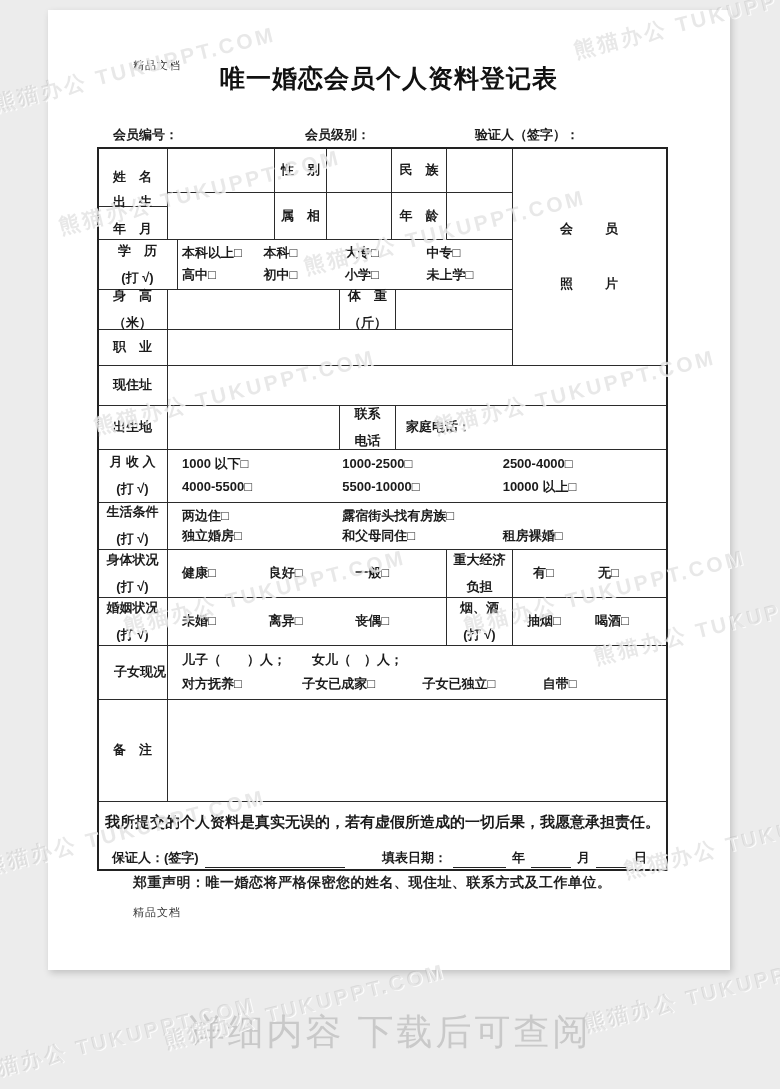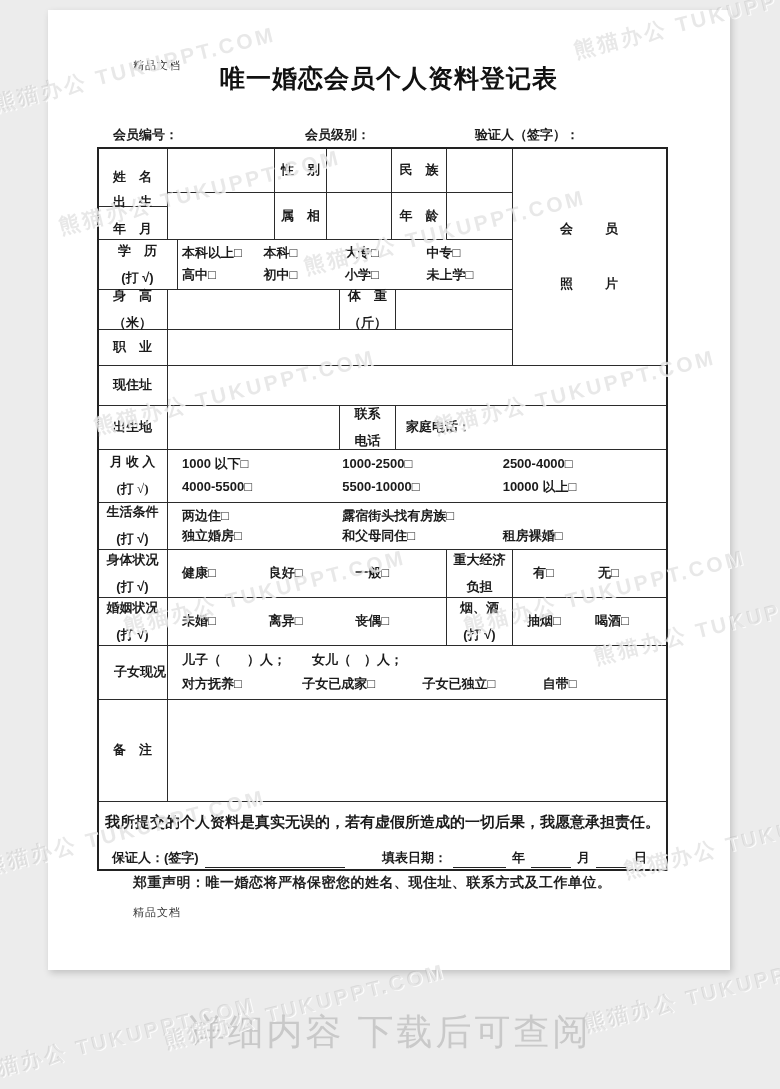--- a/index.html
+++ b/index.html
@@ -189,21 +189,21 @@
       <div class="cell" style="left:0;top:258px;width:70px;height:44px;">出生地</div>
       <div class="cell" style="left:70px;top:258px;width:172px;height:44px;"></div>
       <div class="cell lbl2" style="left:242px;top:258px;width:56px;height:44px;">
         <div>联系</div>
         <div>电话</div>
       </div>
       <div class="cell noR phones" style="left:298px;top:258px;width:271px;height:44px;">
         <div>家庭电话：</div>
       </div>
 
-      <div class="cell lbl2" style="left:0;top:302px;width:70px;height:53px;font-family:Liberation Serif, serif;">
+      <div class="cell lbl2" style="left:0;top:302px;width:70px;height:53px;">
         <div>月 收 入</div>
         <div>(打 √)</div>
       </div>
       <div class="cell noR content" style="left:70px;top:302px;width:499px;height:53px;">
         <div class="optline">
             <span class="opt">1000 以下□</span>
             <span class="opt">1000-2500□</span>
             <span class="opt">2500-4000□</span>
           </div>
         <div class="optline">

